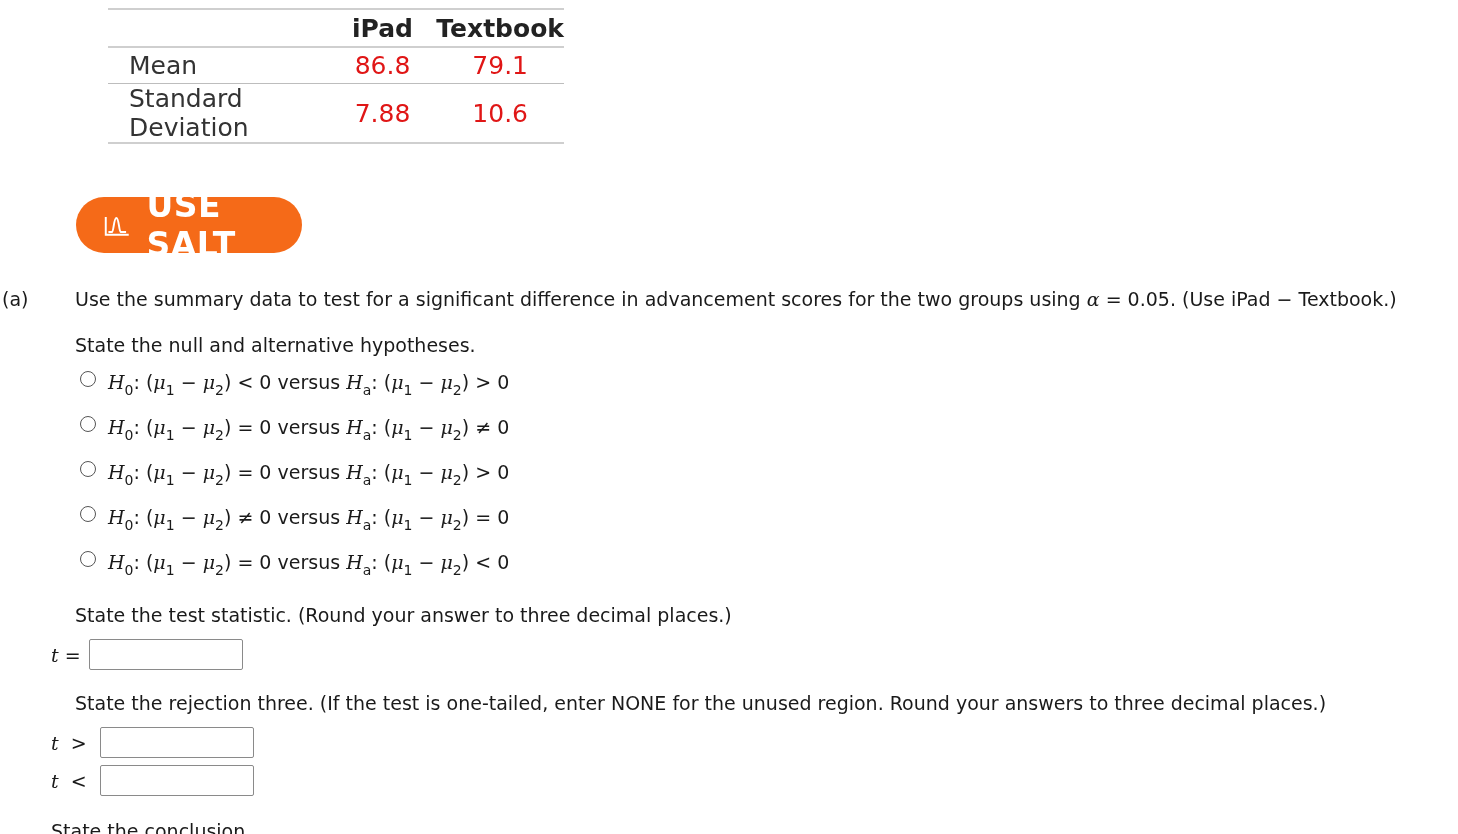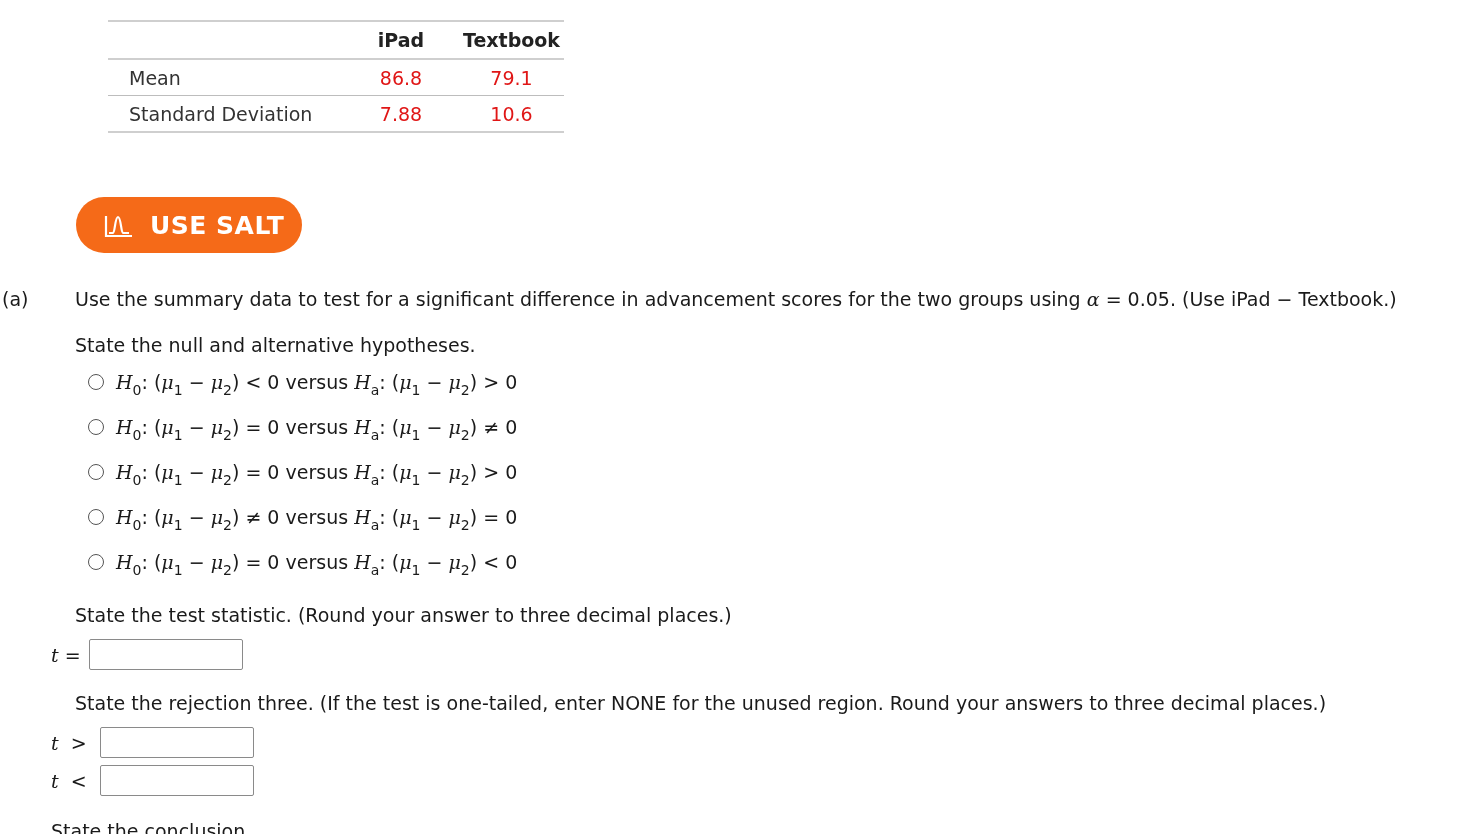--- a/index.html
+++ b/index.html
@@ -3,50 +3,50 @@
 <meta charset="utf-8">
 <style>
   html, body { margin:0; padding:0; background:#ffffff; }
   body {
     width:1458px; height:834px; overflow:hidden; position:relative;
     font-family: "DejaVu Sans", "Liberation Sans", sans-serif;
     color:#1a1a1a; font-size:19px;
   }
   
   .summary-table {
-    position:absolute; left:108px; top:20px; width:456px;
-    border-collapse:collapse; font-size:19px;
+    position:absolute; left:108px; top:8px; width:456px;
+    border-collapse:collapse; font-size:25px;
   }
   .summary-table th, .summary-table td { padding:0; height:35px; }
   .summary-table thead tr { border-top:2px solid #cfcfcf; border-bottom:2px solid #cfcfcf; }
   .summary-table thead th { height:36px; font-weight:bold; color:#222; }
   .summary-table tbody tr { border-bottom:1px solid #bdbdbd; }
   .summary-table tbody tr:last-child { border-bottom:2px solid #cfcfcf; }
   .summary-table td.label { padding-left:21px; text-align:left; color:#333; width:214px;margin-top:8px; }
   .summary-table td.val, .summary-table th.col { text-align:center; }
   .summary-table th.col1, .summary-table td.c1 { width:116px; }
   .summary-table td.red { color:#e01616; }
   .summary-table td.plain { color:#333; }
 
   
   .salt-btn {
     position:absolute; left:76px; top:197px; width:226px; height:56px;
     background:#f56a18; border-radius:28px; color:#fff;
     display:flex; align-items:center; box-sizing:border-box; padding-left:28px;
-    font-weight:bold; font-size:25px; letter-spacing:0.5px; cursor:pointer;
+    font-weight:bold; font-size:33px; letter-spacing:0.5px; cursor:pointer;
   }
   .salt-btn svg { margin-right:16px; }
 
   
   .part-label { position:absolute; left:2px; top:288px; }
   .q-line { position:absolute; left:51px; white-space:nowrap;margin-left:24px; }
   .math-i { font-style:italic; font-family:"DejaVu Serif","Liberation Serif",serif; }
   .sub { font-size:14px; position:relative; top:6px; }
 
-  .option { position:absolute; left:88px; display:flex; align-items:center; white-space:nowrap; cursor:pointer; }
+  .option { position:absolute; left:80px; display:flex; white-space:nowrap; cursor:pointer; }
   .radio {
     width:16px; height:16px; border:1.5px solid #555; border-radius:50%;
     margin-right:12px; box-sizing:border-box; background:#fff;
   }
 
   .answer-row { position:absolute; left:51px; display:flex; align-items:center; }
   .answer-input {
     border:1px solid #8a8a8a; border-radius:2px; height:31px; box-sizing:border-box;
     background:#fff; font-size:17px; padding:0 4px;
   }

